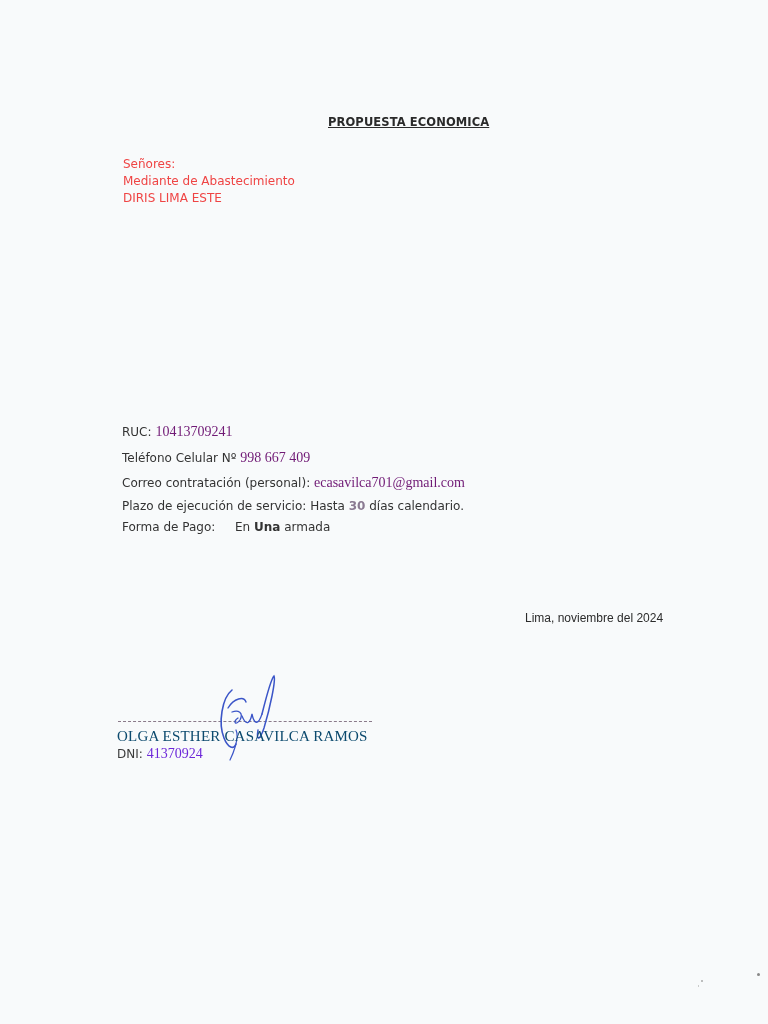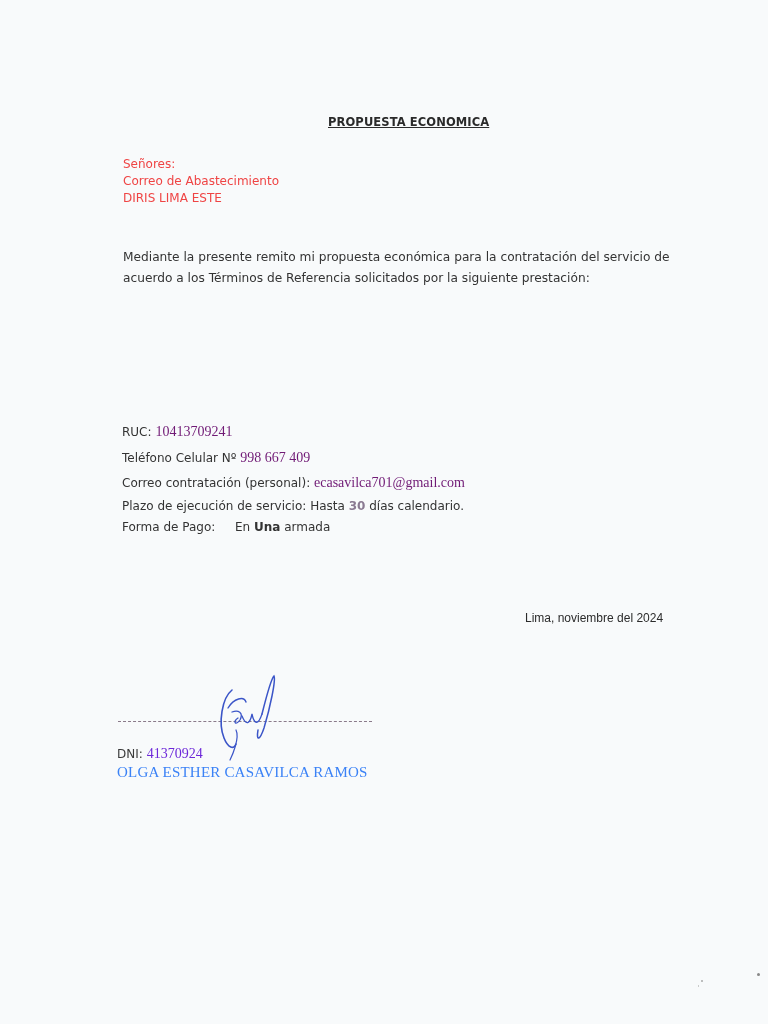--- a/index.html
+++ b/index.html
@@ -98,24 +98,24 @@
       font-size: 12px;
       color: #2b2b2b;
     }
     .sig-line {
       position: absolute;
       left: 96px; top: 721px;
       width: 254px;
       border-top: 1px dashed #8a7a8a;
     }
     .sig-name {
-      left: 95px; top: 764px;
+      left: 95px; top: 728px;
       font-family: "Liberation Serif", "DejaVu Serif", serif;
       font-size: 15px;
-      color: #3b82f6;
+      color: #0c4a6e;
       letter-spacing: 0.2px;
     }
     .sig-dni {
       left: 95px; top: 746px;
       font-size: 12px;
       color: #3a3a3a;
     }
     .sig-dni .serif { font-size: 14px; color: #6d28d9; }
     .signature {
       position: absolute;
@@ -130,25 +130,24 @@
   </style>
 </head>
 <body>
 
 <div class="page">
 
   <div class="abs title">PROPUESTA ECONOMICA</div>
 
   <div class="abs addr">
     <div>Señores:</div>
-    <div>Correo de Abastecimiento</div>
+    <div>Mediante de Abastecimiento</div>
     <div>DIRIS LIMA ESTE</div>
   </div>
 
-  <div class="abs intro">Mediante la presente remito mi propuesta económica para la contratación del servicio de acuerdo a los Términos de Referencia solicitados por la siguiente prestación:</div>
 
 
   <div class="abs info" style="top:424px">
     <span>RUC:</span>
     <span class="serif">10413709241</span>
   </div>
 
   <div class="abs info" style="top:450px">
     <span>Teléfono Celular Nº</span>
     <span class="serif">998 667 409</span>

